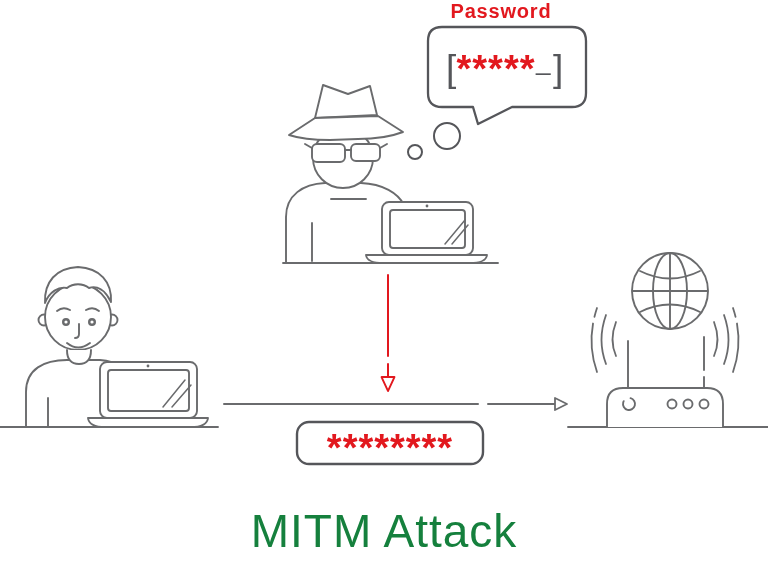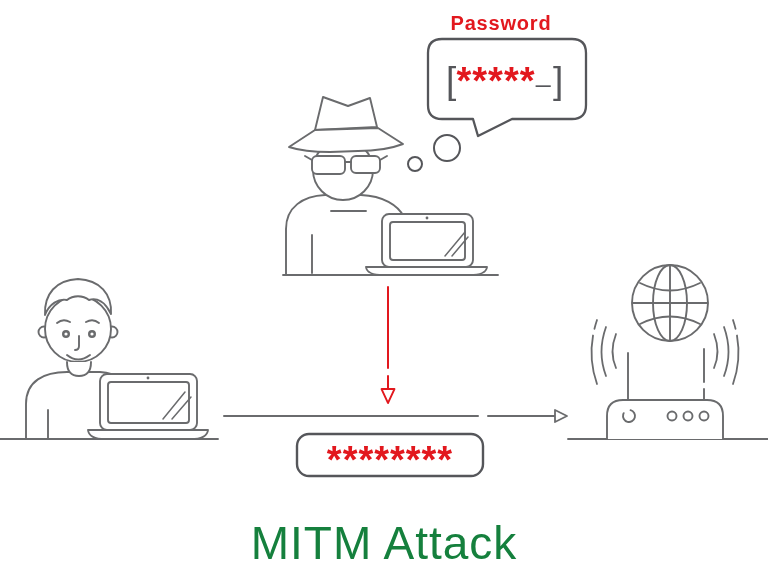--- a/index.html
+++ b/index.html
@@ -1,18 +1,18 @@
 <!DOCTYPE html>
 <html><head>
 <meta charset="utf-8">
 <style>
   html,body{margin:0;padding:0;background:#ffffff;}
   body{width:768px;height:572px;position:relative;overflow:hidden;
        font-family:"Liberation Sans",sans-serif;}
-  .stage{position:absolute;left:0;top:0;width:768px;height:523px;margin-top:12px;}
+  .stage{position:absolute;left:0;top:0;width:768px;height:523px;}
   svg{display:block;position:absolute;left:0;top:0;}
   .page-title{position:absolute;left:0;top:508px;width:768px;text-align:center;
               font-size:46px;font-weight:normal;color:#15803d;letter-spacing:1px;
               line-height:1;}
   .svg-text{font-family:"Liberation Sans",sans-serif;}
 </style>
 </head>
 <body>
 
 <div class="stage">

